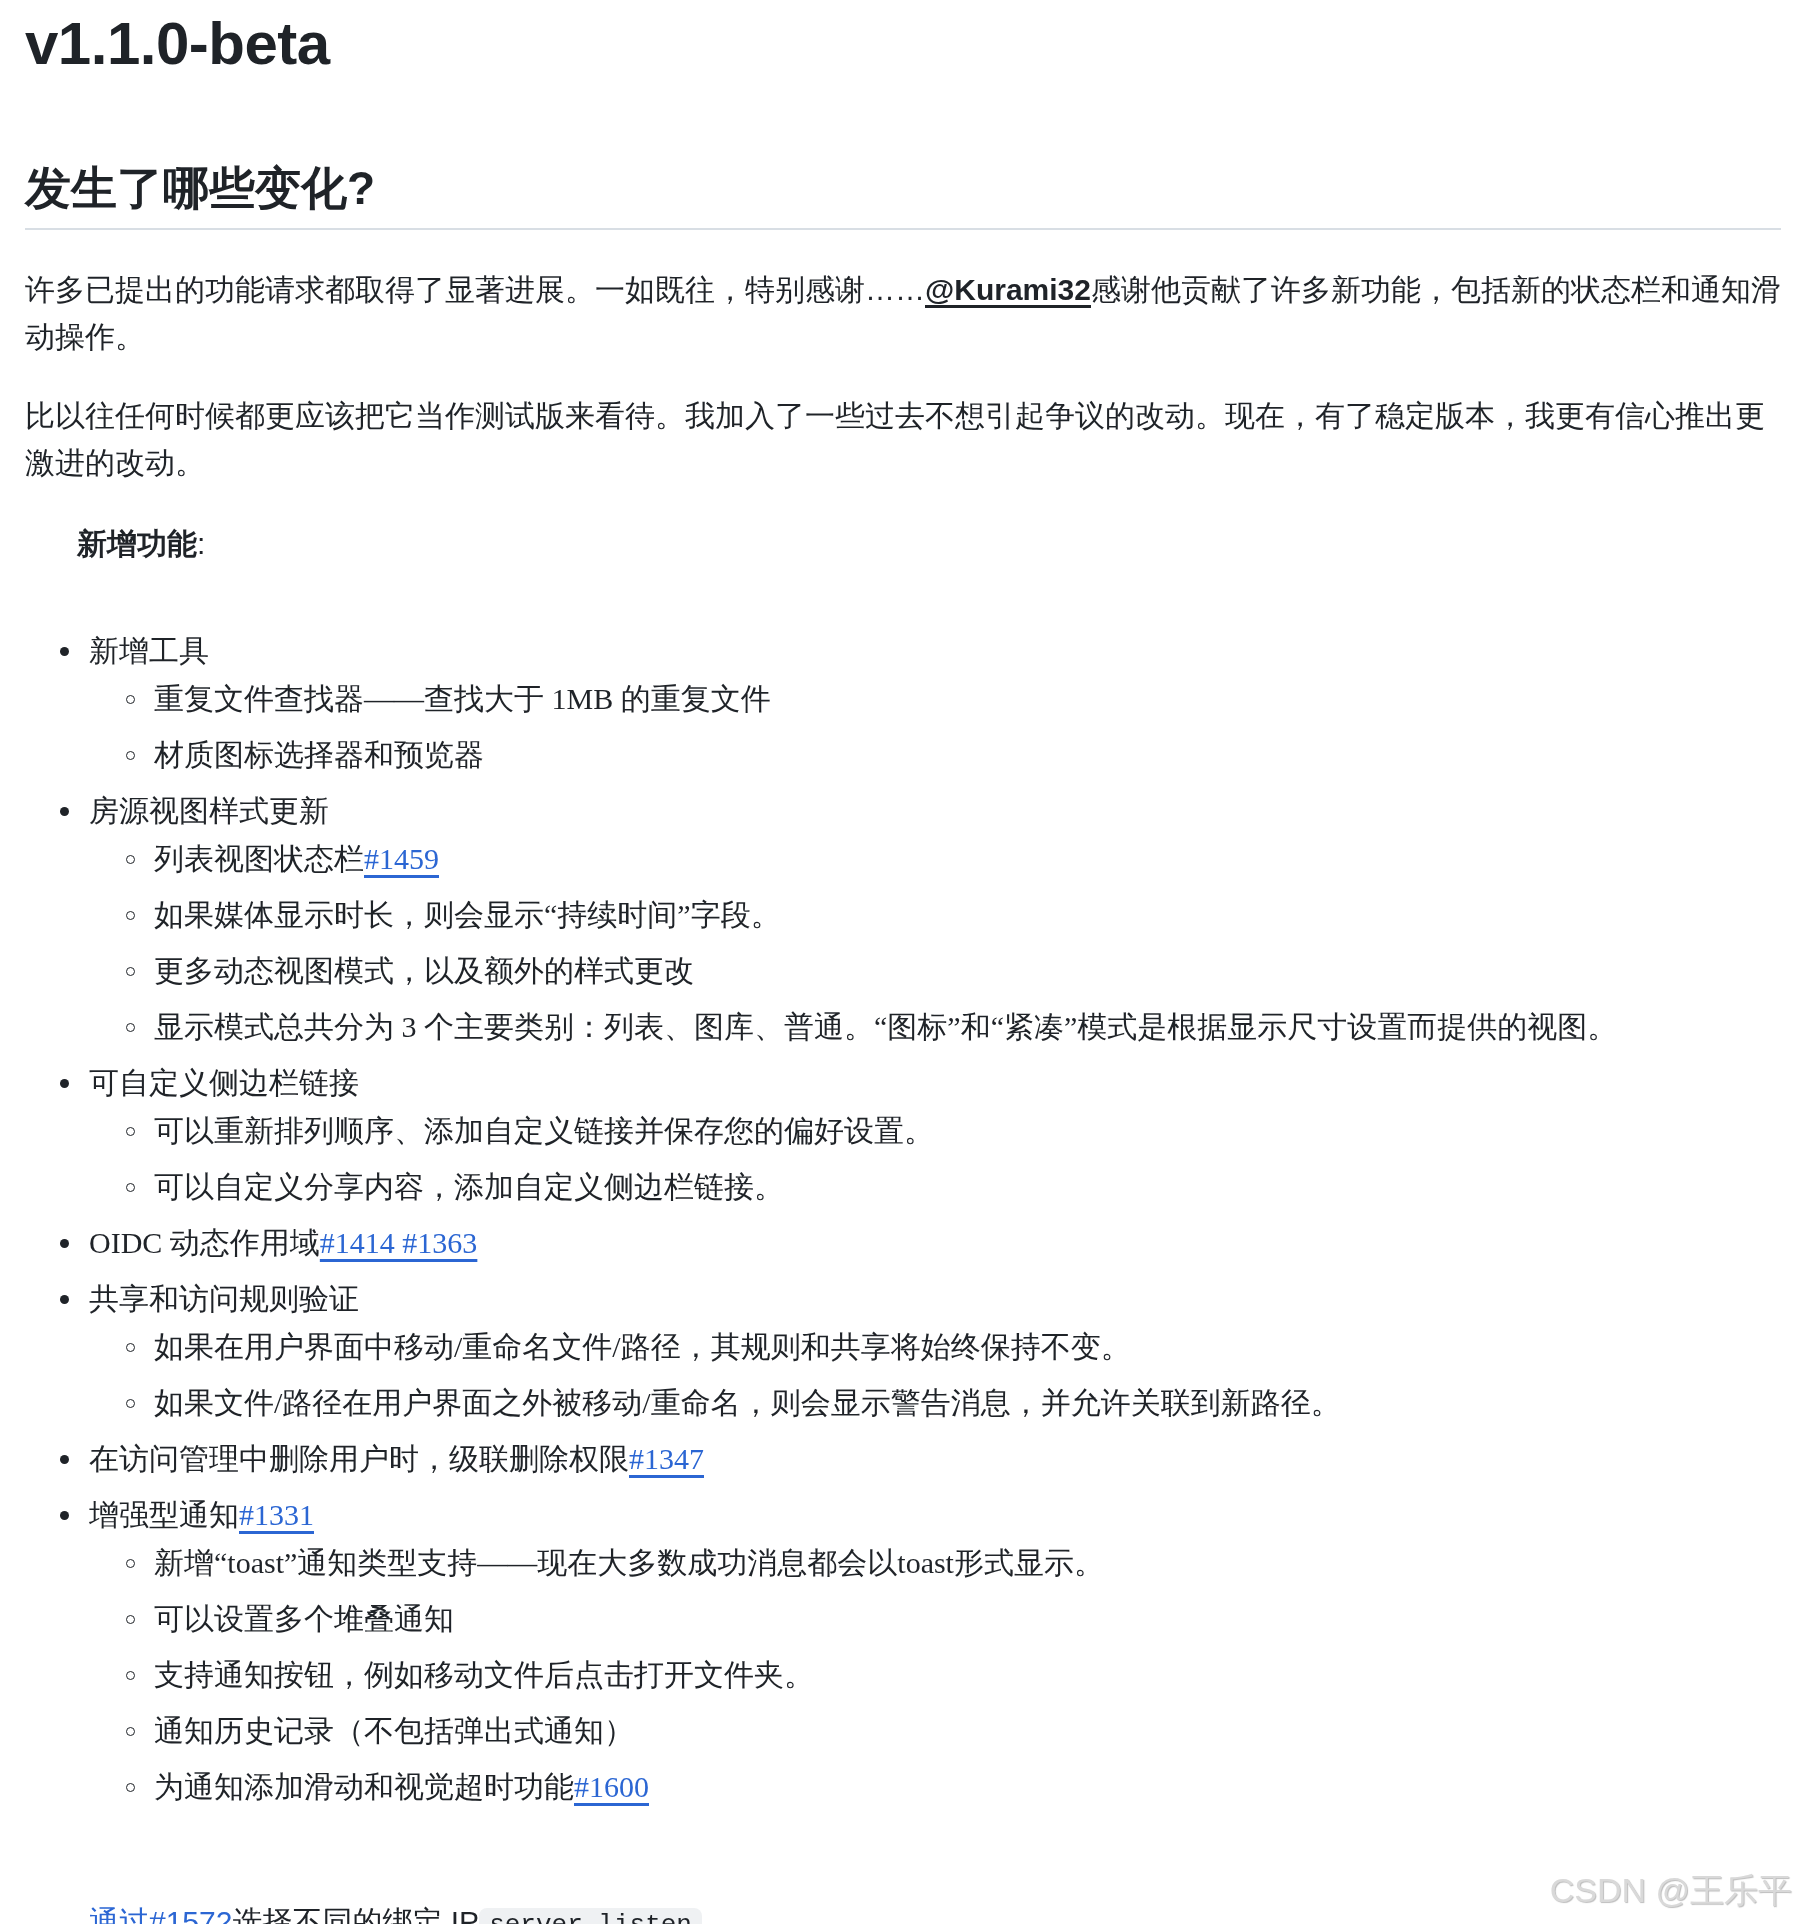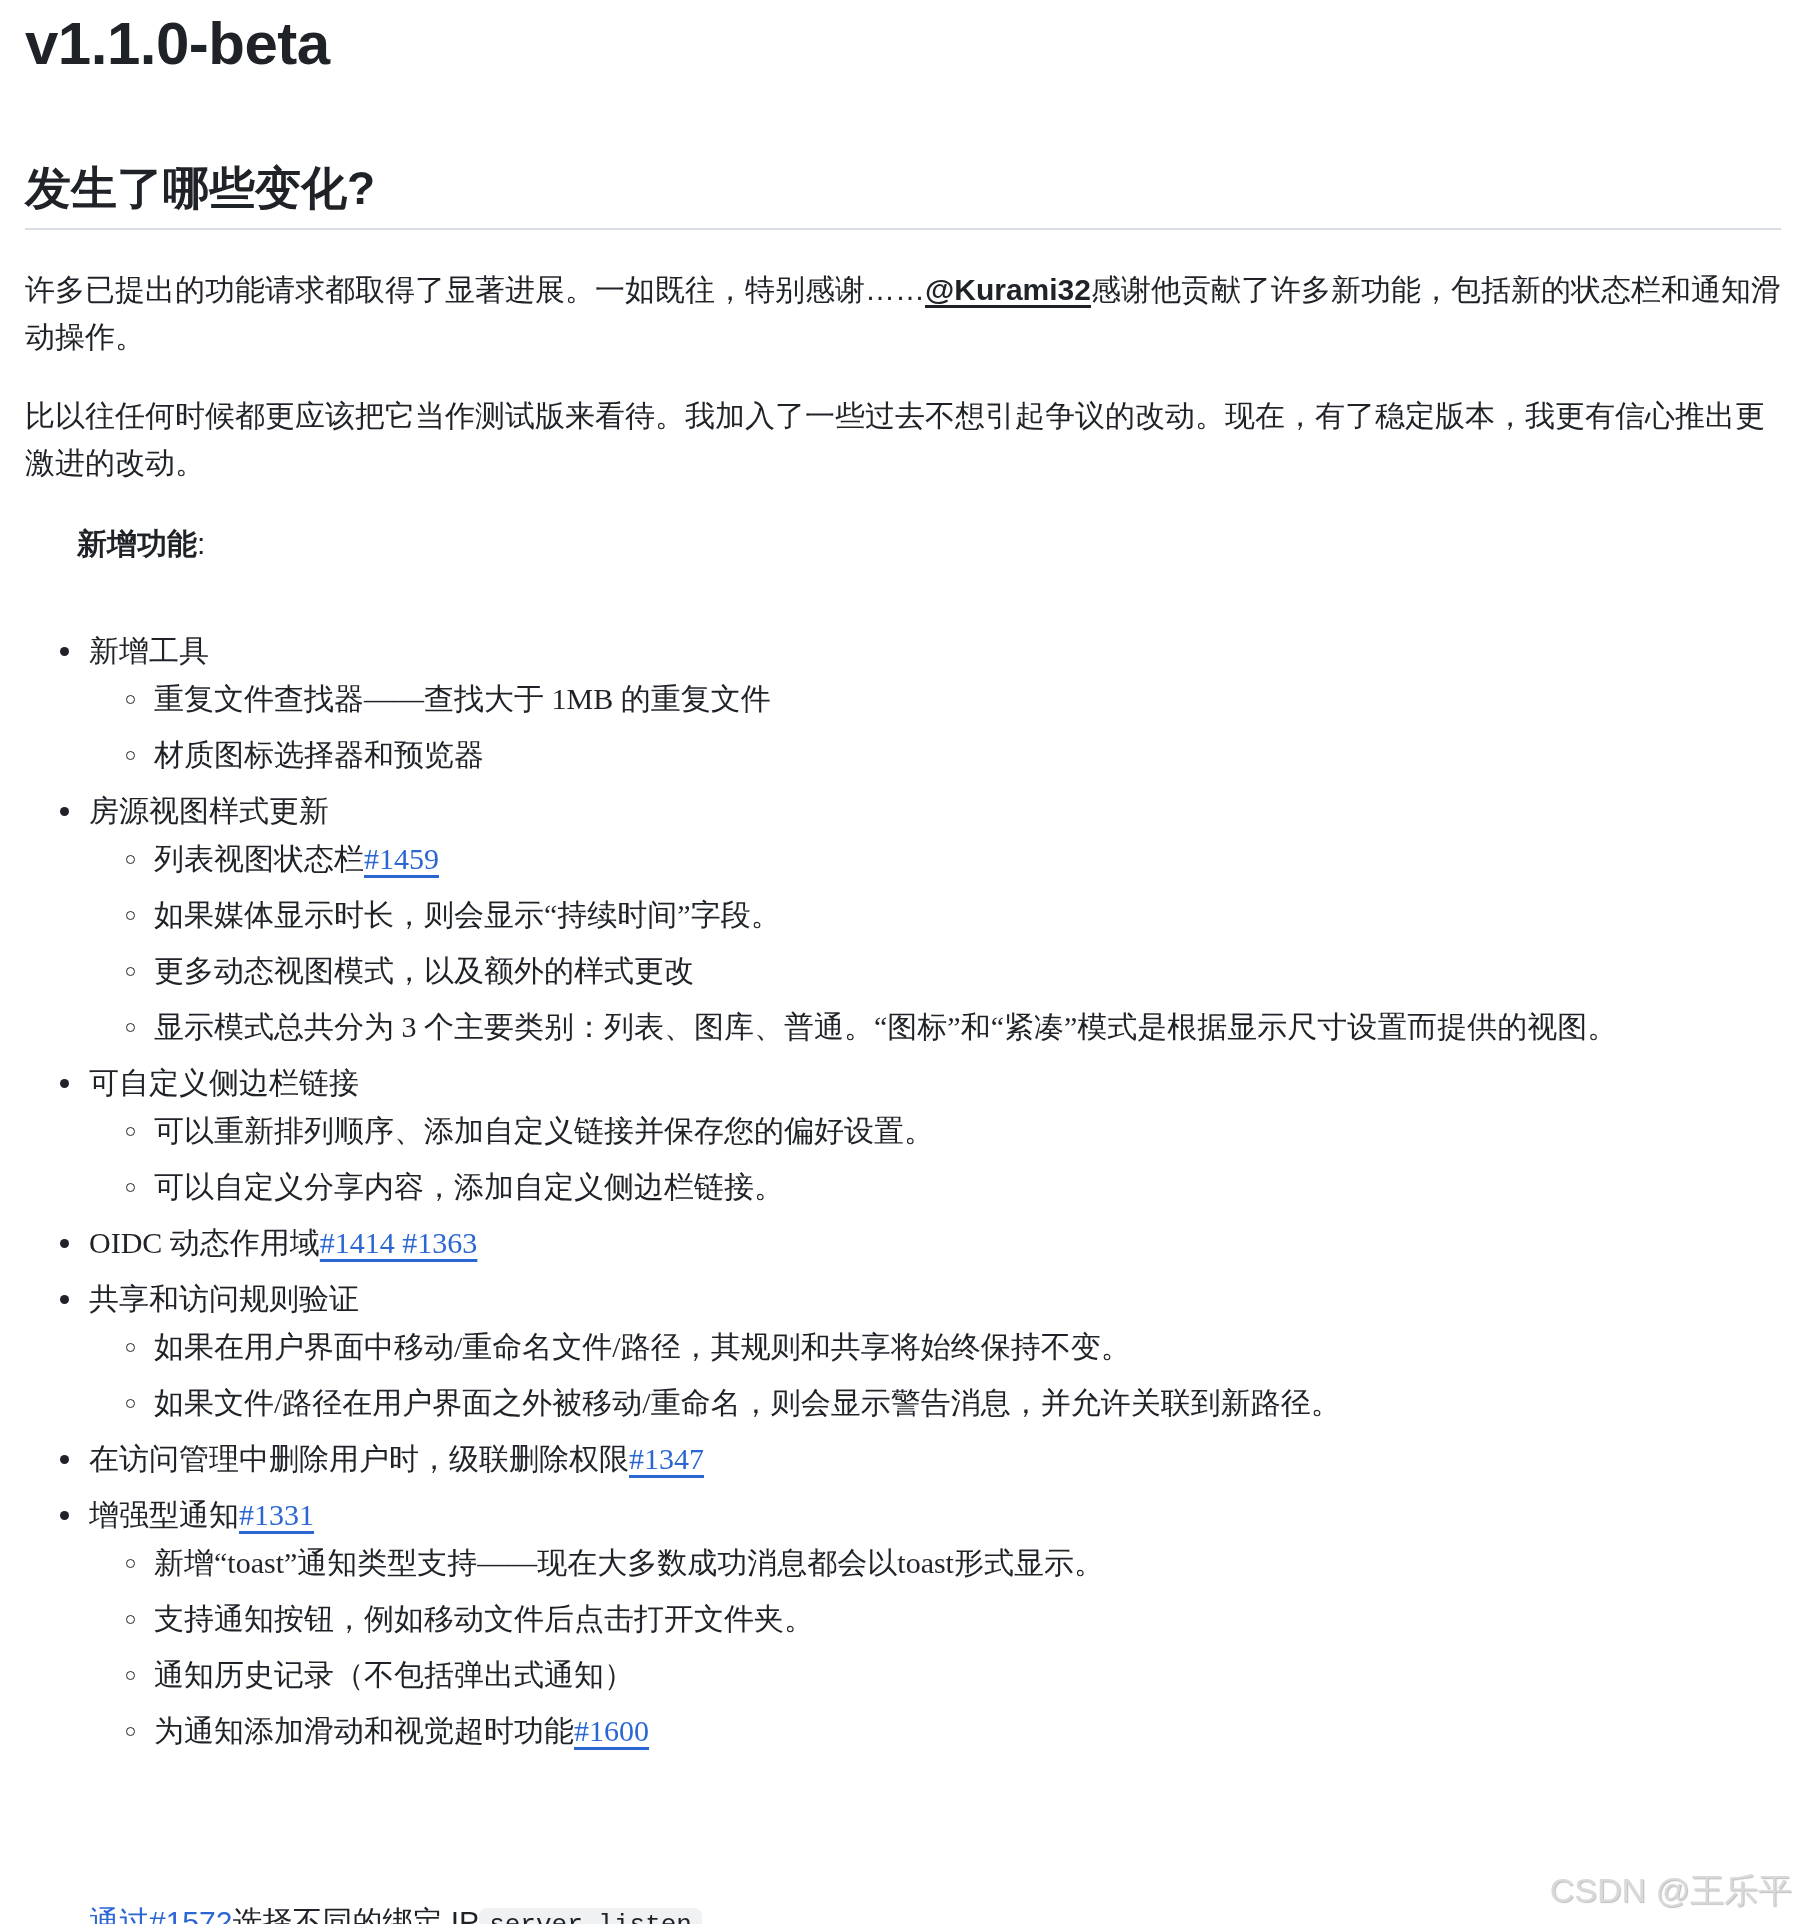--- a/index.html
+++ b/index.html
@@ -77,20 +77,21 @@
           <li><span>可以自定义分享内容，添加自定义侧边栏链接。</span></li>
         </ul></li>
       <li><span>OIDC 动态作用域</span><a class="issue">#1414 #1363</a></li>
       <li><span>共享和访问规则验证</span><ul class="sub">
           <li><span>如果在用户界面中移动/重命名文件/路径，其规则和共享将始终保持不变。</span></li>
           <li><span>如果文件/路径在用户界面之外被移动/重命名，则会显示警告消息，并允许关联到新路径。</span></li>
         </ul></li>
       <li><span>在访问管理中删除用户时，级联删除权限</span><a class="issue">#1347</a></li>
       <li><span>增强型通知</span><a class="issue">#1331</a><ul class="sub">
           <li><span>新增“toast”通知类型支持——现在大多数成功消息都会以toast形式显示。</span></li>
+          <li><span>可以设置多个堆叠通知</span></li>
           <li><span>支持通知按钮，例如移动文件后点击打开文件夹。</span></li>
           <li><span>通知历史记录（不包括弹出式通知）</span></li>
           <li><span>为通知添加滑动和视觉超时功能</span><a class="issue">#1600</a></li>
         </ul></li>
     </ul>
 
   <div class="last-line"><a class="issue">通过#1572</a><span>选择不同的绑定 IP</span><code class="inline">server.listen</code></div>
 </div>
 
 <div class="watermark">CSDN @王乐平</div>

